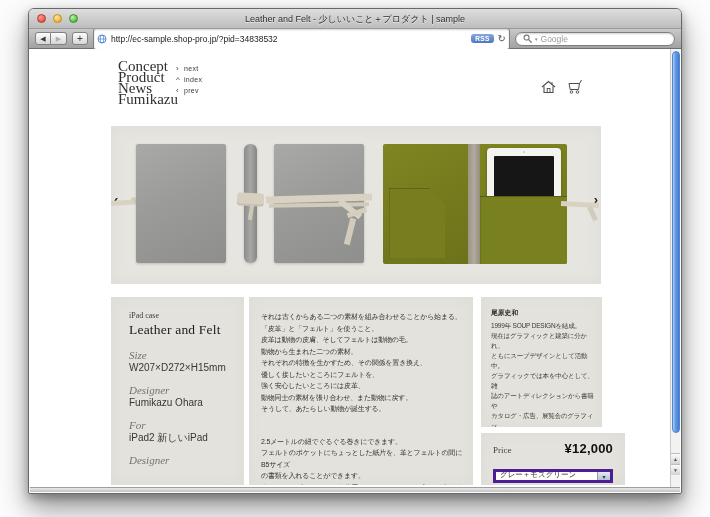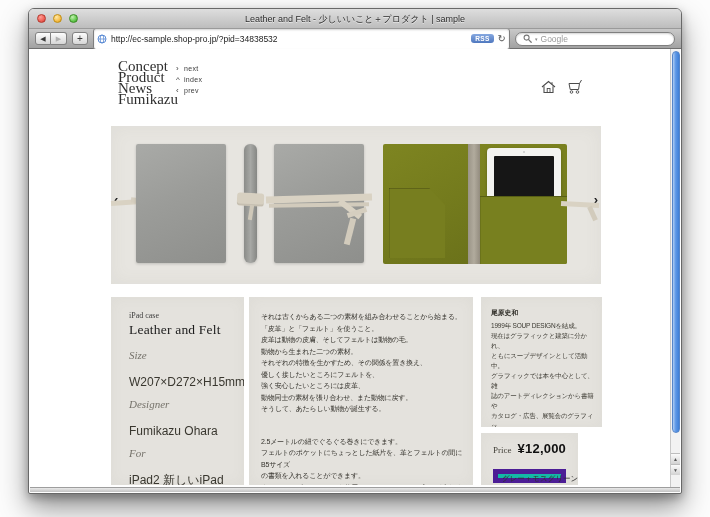--- a/index.html
+++ b/index.html
@@ -112,38 +112,38 @@
   .tail-left { left:0; top:74px; width:30px; height:5px; transform:rotate(-4deg); }
   .tail-case1 { left:20px; top:72px; width:14px; height:5px; background:#d5cebf; transform:rotate(6deg); }
   .tail-right { left:450px; top:76px; width:38px; height:5px; transform:rotate(3deg); }
   .tail-flick { left:479px; top:80px; width:5px; height:15px; background:#d2cbbc; transform:rotate(-24deg); }
 
   
   .panel { position:absolute; background:#e4e2dd; box-shadow:inset 0 0 14px rgba(120,115,100,.06); overflow:hidden; }
   .p-left  { left:81px;  top:248px; width:133px; bottom:2px; padding:14px 8px 0 18px; }
   .p-mid   { left:219px; top:248px; width:224px; bottom:2px; padding:14px 10px 0 12px; }
   .p-bio   { left:451px; top:248px; width:121px; height:130px; padding:11px 7px 0 10px; }
-  .p-price { left:451px; top:384px; width:97px; bottom:2px; padding:8px 12px 0 12px; }
+  .p-price { left:451px; top:384px; width:144px; bottom:2px; padding:8px 12px 0 12px; }
 
   .cat { font-size:8px; color:#3c3c3c; }
   .prodname { font-size:13.5px; color:#1b1b1b; margin-top:2px; letter-spacing:.2px; }
   .speclabel { margin-top:11px; font-size:11px; color:#75726a;font-style:italic; }
-  .specvalue { margin-top:16px; font-size:12px; color:#39372f; white-space:pre-line; line-height:10px; }
+  .specvalue { margin-top:2px; font-size:10px; color:#39372f; white-space:pre-line; line-height:10px; }
 
   .desc { font-size:7px; letter-spacing:-.2px; line-height:11.5px; color:#33312b; white-space:pre-line; }
   .desc + .desc { margin-top:21px; }
 
   .bioname { font-size:6.8px; font-weight:bold; color:#33312b; }
   .biolines { margin-top:3px; font-size:6.5px; letter-spacing:-.2px; line-height:10px; color:#3a3830; white-space:pre-line; }
 
   .pricerow { display:flex; align-items:baseline; }
   .pricelabel { font-size:9px; color:#44423a; }
   .pricevalue { margin-left:auto; font-size:13px; font-weight:bold; color:#101010; letter-spacing:.2px; }
-  .selectbox { margin-top:13px; height:14px; background:#14b8a6; border:5px solid #4c1d95;
-               display:flex; align-items:flex-start; font-size:7.5px; color:#2e2e2e; cursor:pointer; }
+  .selectbox { margin-top:13px; height:14px; background:#ffffff; border:3px solid #4c1d95;
+               display:flex; align-items:flex-end; font-size:7.5px; color:#2e2e2e; cursor:pointer; }
   .selectbox .opt { padding-left:4px; flex:1; white-space:nowrap; }
   .selbtn { width:13px; align-self:stretch; border-left:1px solid #9b9b9b;
             background:linear-gradient(#e6ebf3,#b5c0d3); display:flex; align-items:center;
             justify-content:center; font-size:6px; color:#2c3850; }
 
   .icon-svg { display:block; }
 </style>
 </head>
 <body>
 

